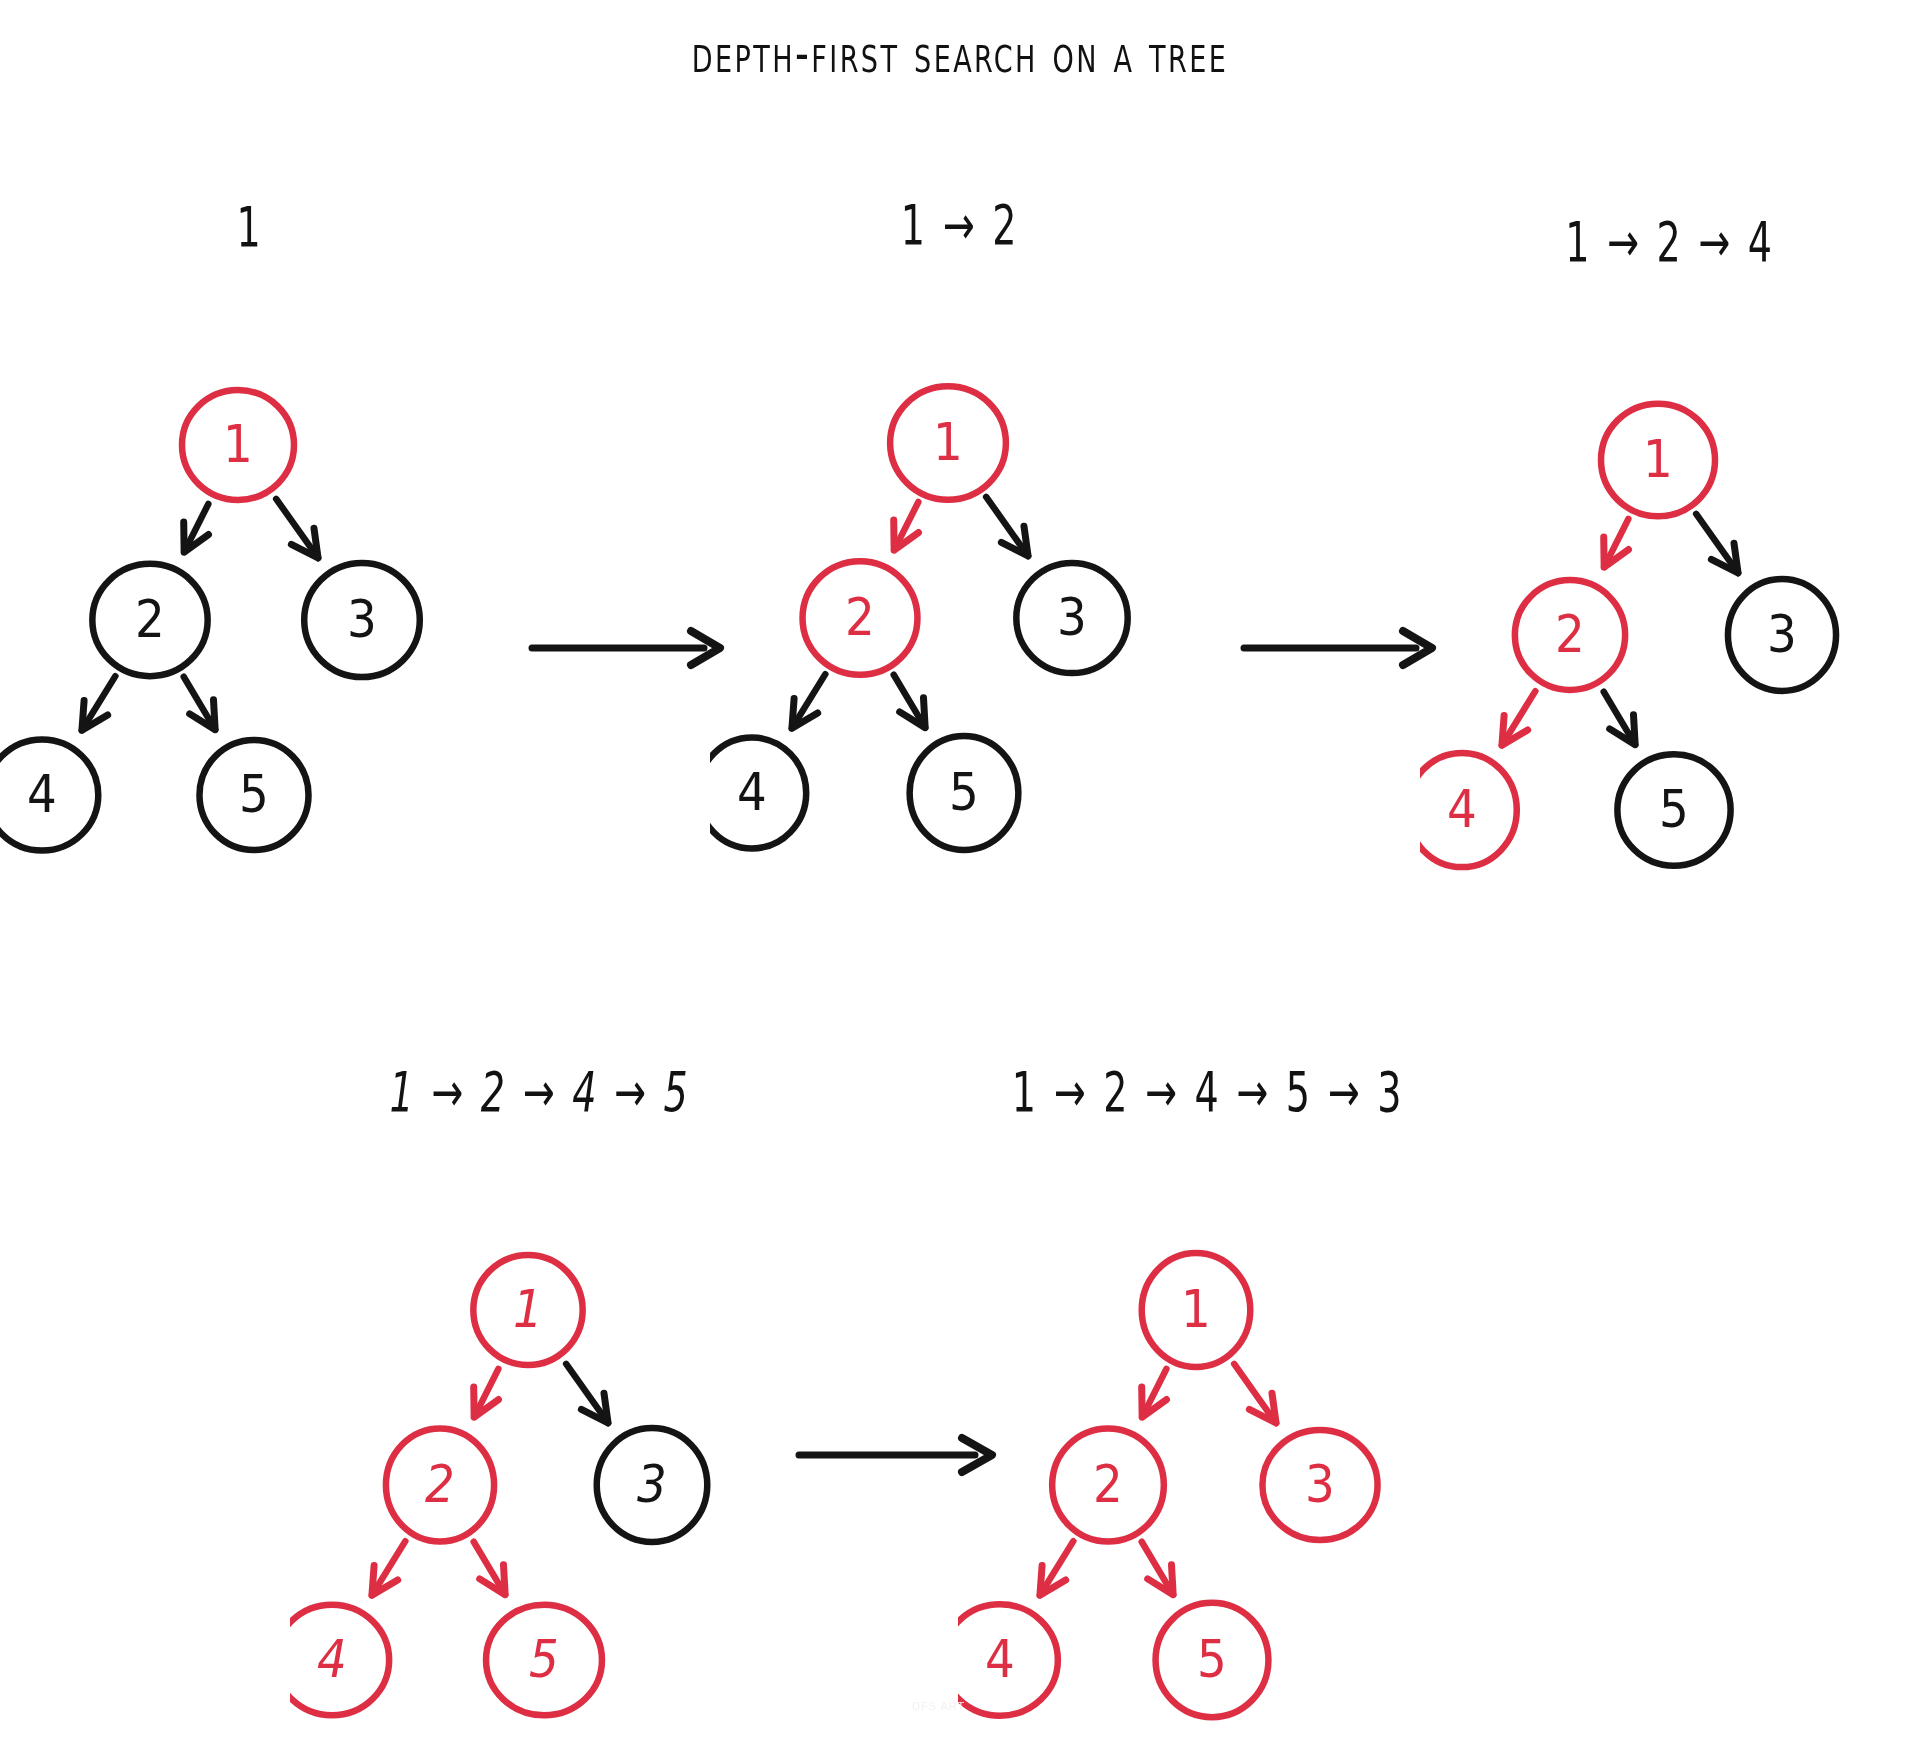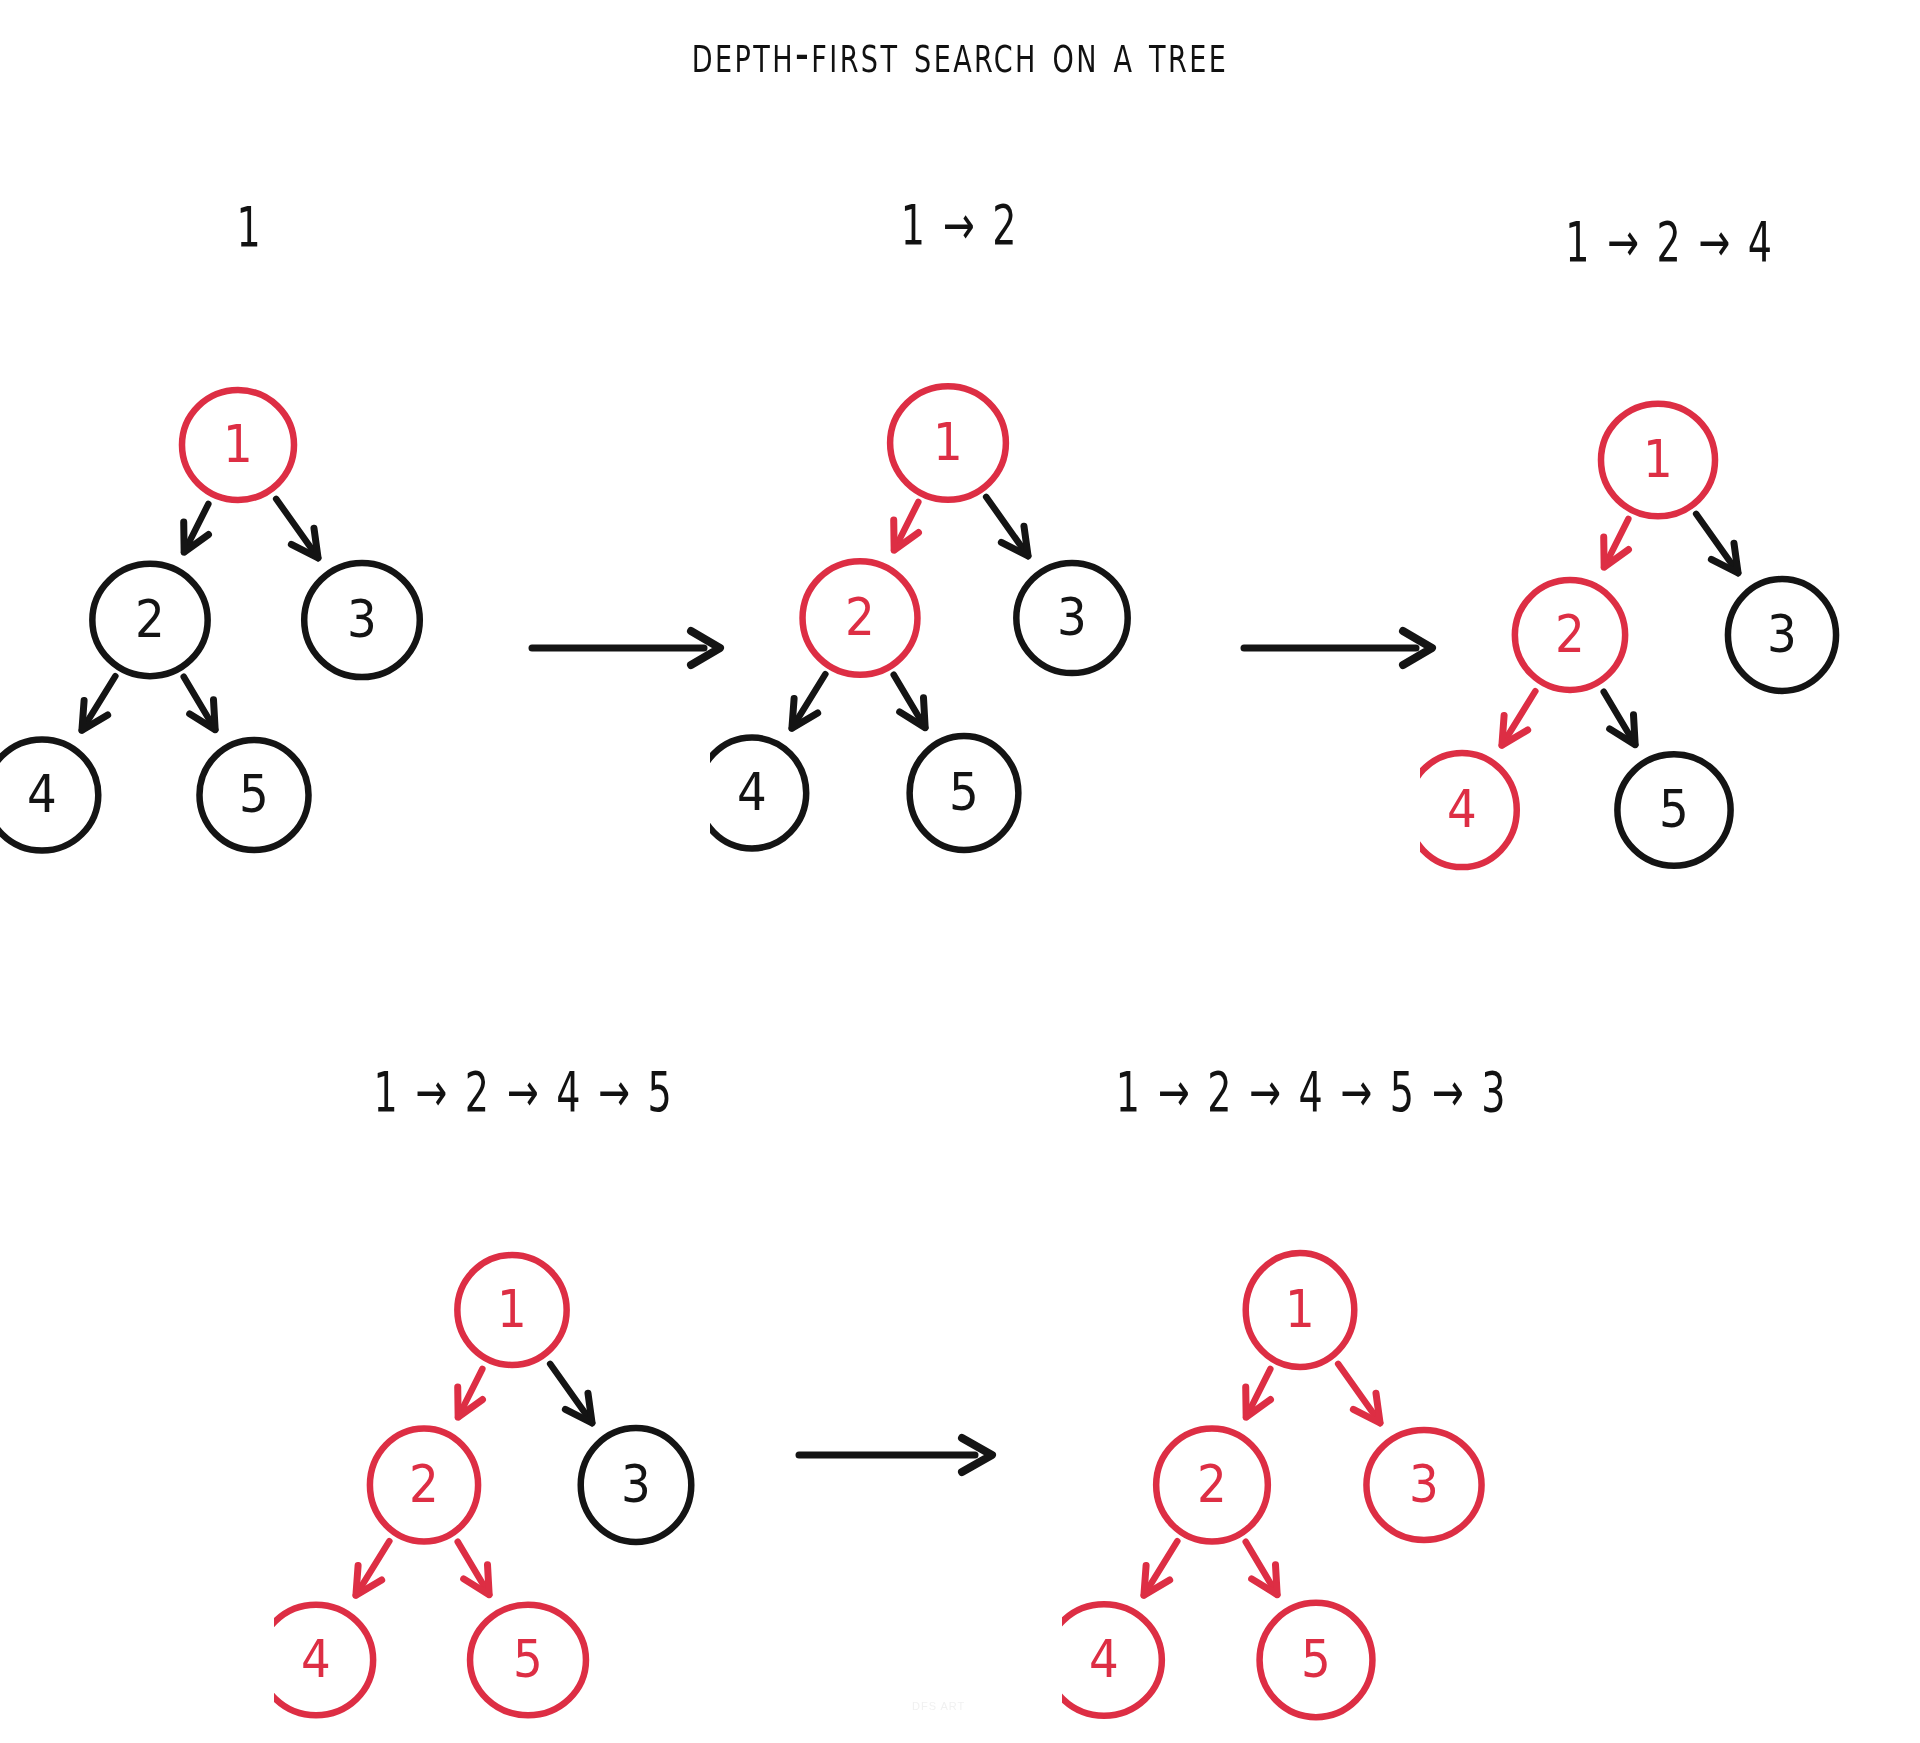--- a/index.html
+++ b/index.html
@@ -199,21 +199,21 @@
         <path d="M -12.762717389770252 500 a 54.76271738977025 57.11492618294749 0 1 1 109.5254347795405 0 a 54.76271738977025 57.11492618294749 0 1 1 -109.5254347795405 0 Z" fill="#ffffff" stroke="#DD2E44" stroke-width="6.5" stroke-linecap="round"></path>
         <text x="42" y="503" fill="#DD2E44" class="node-text">4</text>
       </g>
       <g>
         <path d="M 197.38937892751377 500 a 56.61062107248622 55.750747905173256 0 1 1 113.22124214497244 0 a 56.61062107248622 55.750747905173256 0 1 1 -113.22124214497244 0 Z" fill="#ffffff" stroke="#141414" stroke-width="6.5" stroke-linecap="round"></path>
         <text x="254" y="503" fill="#141414" class="node-text">5</text>
       </g>
     </svg>
   </div>
 
-<div class="panel" id="panel-3" style="left:274px; top:1060px; width:500px; height:600px;">
+<div class="panel" id="panel-3" style="left:290px; top:1060px; width:500px; height:600px;font-style:italic;">
   <div class="panel-label">1 → 2 → 4 → 5</div>
 <svg width="500" height="600" viewBox="0 0 500 600" class="tree-svg" style="top: 100px;">
       <g>
         <line x1="208.34920327529358" y1="208.96465257754122" x2="184.1433416829953" y2="257.10130915313437" stroke="#DD2E44" stroke-width="6.5" stroke-linecap="round"></line>
         <path d="M 183.72127690928087 227.1042782779496 L 184.1433416829953 257.10130915313437 L 208.47459386686901 239.5516605194796" fill="none" stroke="#DD2E44" stroke-width="7" stroke-linecap="round" stroke-linejoin="round"></path>
       </g>
       <g>
         <line x1="276.1576819980347" y1="203.85156733593607" x2="318.0608510325661" y2="262.98910427983117" stroke="#141414" stroke-width="6.5" stroke-linecap="round"></line>
         <path d="M 291.3730316856168 249.28653888116958 L 318.0608510325661 262.98910427983117 L 313.9798792910761 233.2679725778727" fill="none" stroke="#141414" stroke-width="7" stroke-linecap="round" stroke-linejoin="round"></path>
       </g>
@@ -241,21 +241,21 @@
         <path d="M -15.13374193820087 500 a 57.13374193820087 55.24941965658871 0 1 1 114.26748387640174 0 a 57.13374193820087 55.24941965658871 0 1 1 -114.26748387640174 0 Z" fill="#ffffff" stroke="#DD2E44" stroke-width="6.5" stroke-linecap="round"></path>
         <text x="42" y="503" fill="#DD2E44" class="node-text">4</text>
       </g>
       <g>
         <path d="M 196.04207496999405 500 a 57.95792503000595 55.27235540490192 0 1 1 115.9158500600119 0 a 57.95792503000595 55.27235540490192 0 1 1 -115.9158500600119 0 Z" fill="#ffffff" stroke="#DD2E44" stroke-width="6.5" stroke-linecap="round"></path>
         <text x="254" y="503" fill="#DD2E44" class="node-text">5</text>
       </g>
     </svg>
   </div>
 
-<div class="panel" id="panel-4" style="left:1062px; top:1060px; width:500px; height:600px;">
+<div class="panel" id="panel-4" style="left:958px; top:1060px; width:500px; height:600px;">
   <div class="panel-label">1 → 2 → 4 → 5 → 3</div>
 <svg width="500" height="600" viewBox="0 0 500 600" class="tree-svg" style="top: 100px;">
       <g>
         <line x1="208.34920327529358" y1="208.96465257754122" x2="184.1433416829953" y2="257.10130915313437" stroke="#DD2E44" stroke-width="6.5" stroke-linecap="round"></line>
         <path d="M 183.72127690928087 227.1042782779496 L 184.1433416829953 257.10130915313437 L 208.47459386686901 239.5516605194796" fill="none" stroke="#DD2E44" stroke-width="7" stroke-linecap="round" stroke-linejoin="round"></path>
       </g>
       <g>
         <line x1="276.1576819980347" y1="203.85156733593607" x2="318.0608510325661" y2="262.98910427983117" stroke="#DD2E44" stroke-width="6.5" stroke-linecap="round"></line>
         <path d="M 291.3730316856168 249.28653888116958 L 318.0608510325661 262.98910427983117 L 313.9798792910761 233.2679725778727" fill="none" stroke="#DD2E44" stroke-width="7" stroke-linecap="round" stroke-linejoin="round"></path>
       </g>

